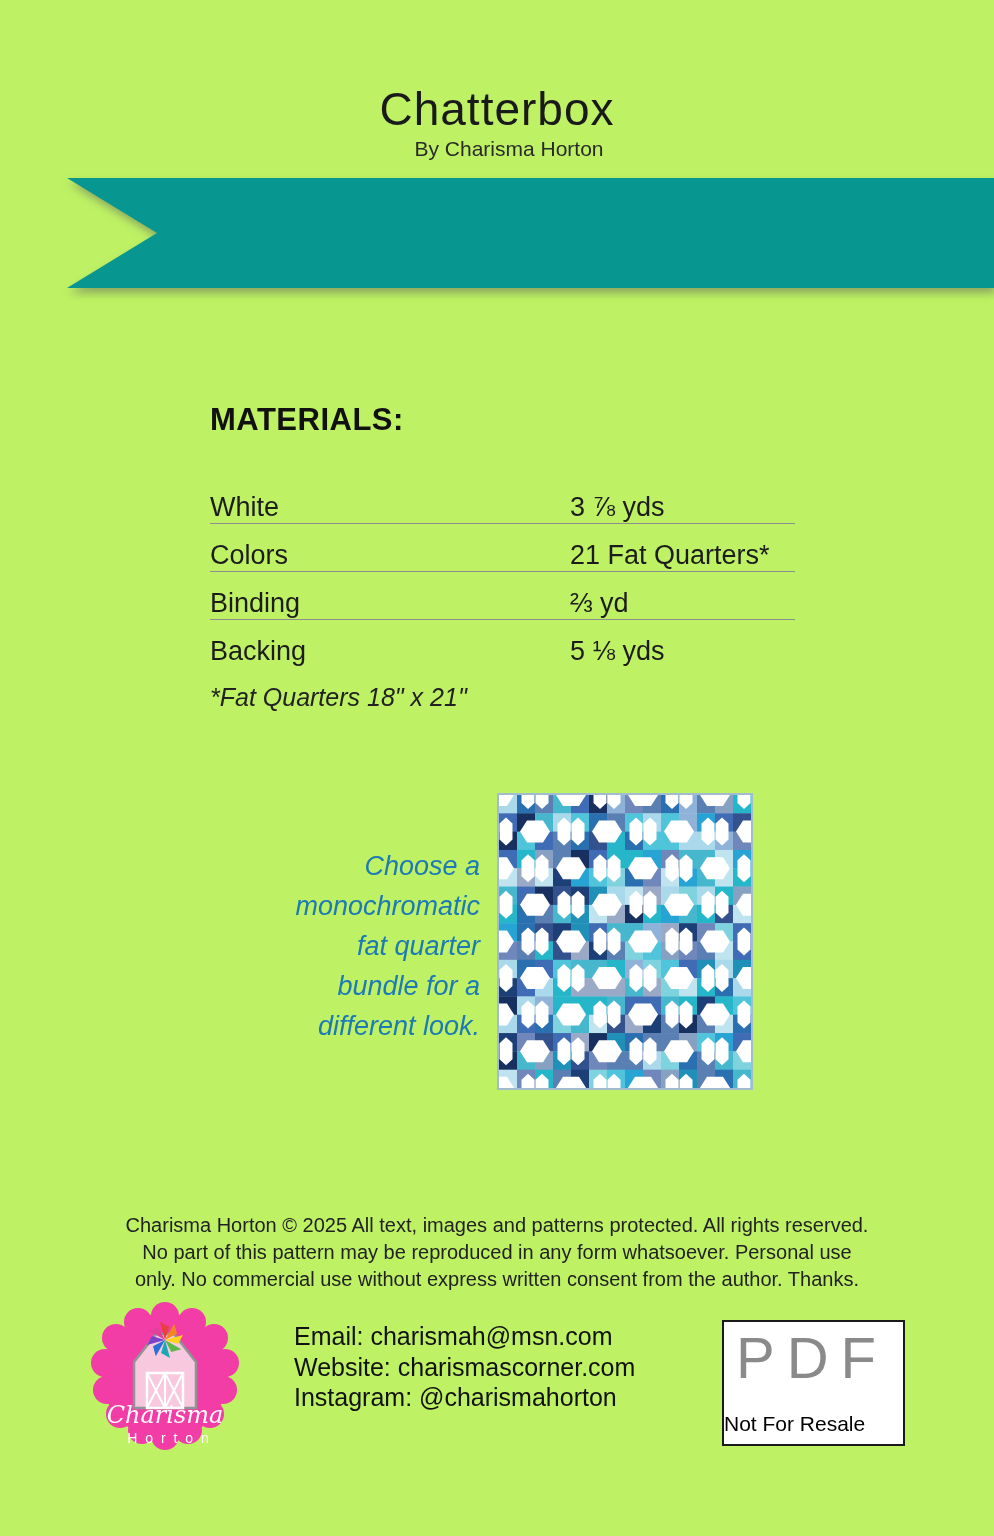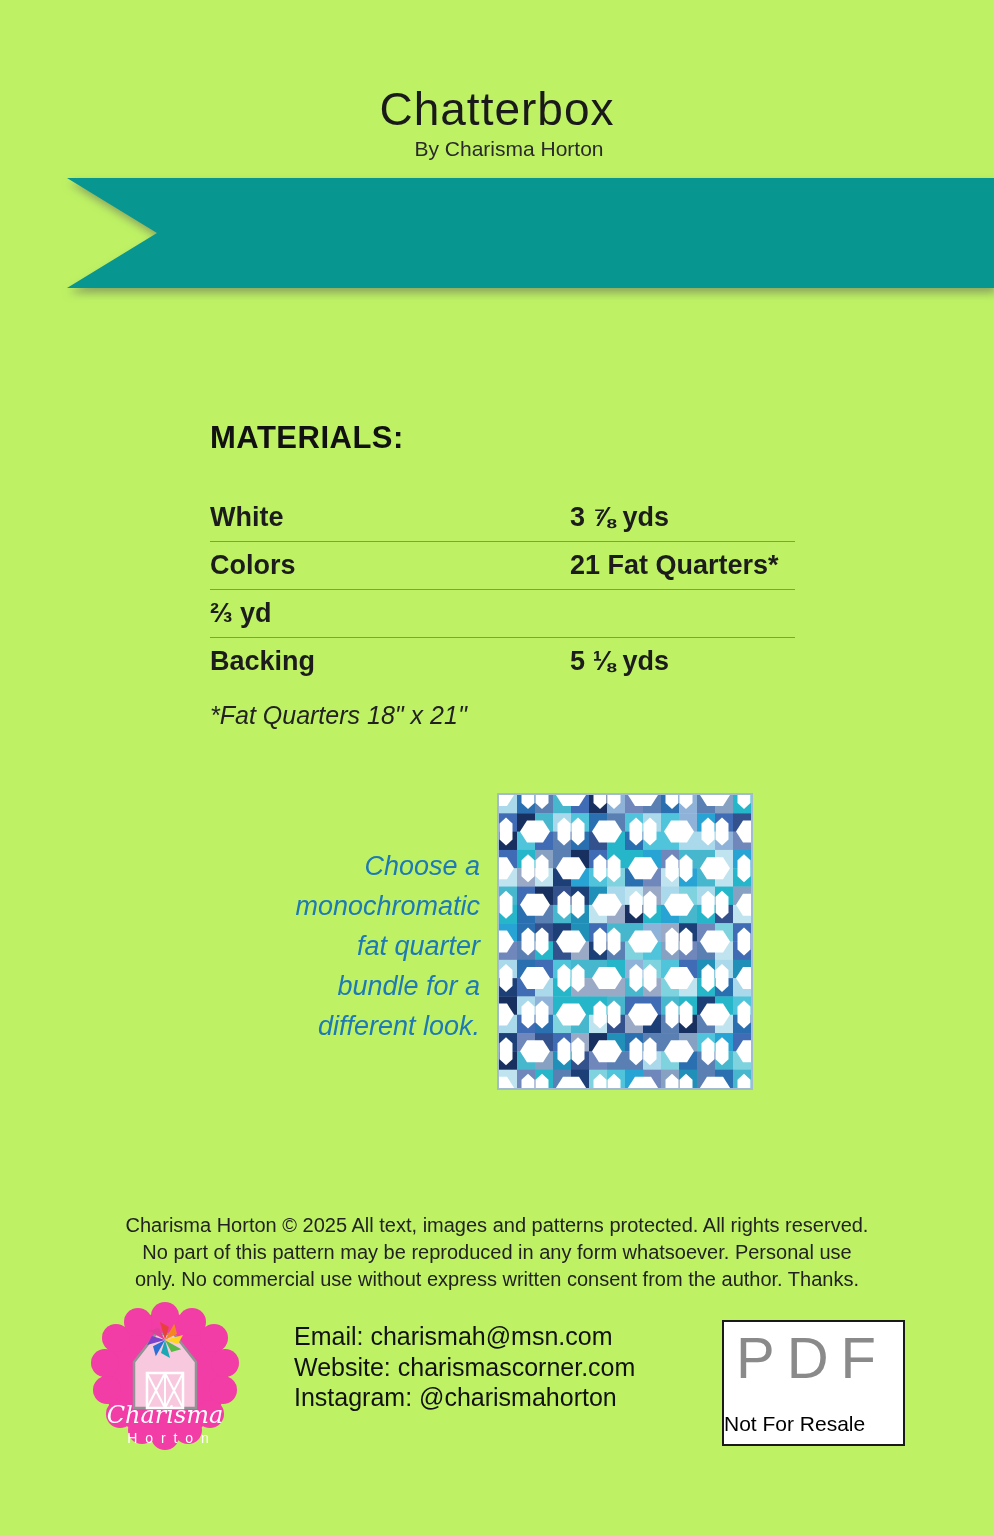--- a/index.html
+++ b/index.html
@@ -23,27 +23,27 @@
   .ribbon-wrap {
     position:absolute; top:178px; left:0; width:994px; height:110px;
     filter:drop-shadow(2px 5px 4px rgba(90,90,90,0.5));
   }
   .ribbon {
     width:100%; height:100%;
     clip-path:polygon(67px 0, 994px 0, 994px 110px, 67px 110px, 157px 55px);
   }
 
   
-  .materials { position:absolute; left:210px; top:420px; width:585px; }
+  .materials { position:absolute; left:210px; top:402px; width:585px; }
   .materials-heading {
     font-size:31px; font-weight:bold; letter-spacing:0.5px;
     color:#111; margin:0 0 38px 0;
   }
   .mat-row {
-    display:flex; align-items:center; height:47px; font-size:27px; color:#1c1c1c;font-weight:bold;
+    display:flex; align-items:flex-end; height:47px; font-size:27px; color:#1c1c1c;
   }
   .mat-row + .mat-row { border-top:1px solid #8d8d8d; }
   .mat-label { width:360px; }
   .mat-value { flex:1; }
   .mat-note {
     margin-top:16px; font-style:italic; font-size:25px; color:#222;
   }
 
   
   .caption {
@@ -101,20 +101,21 @@
     <div class="mat-table">
       <div class="mat-row">
         <div class="mat-label">White</div>
         <div class="mat-value">3 ⅞ yds</div>
       </div>
       <div class="mat-row">
         <div class="mat-label">Colors</div>
         <div class="mat-value">21 Fat Quarters*</div>
       </div>
       <div class="mat-row">
+        <div class="mat-label">Binding</div>
         <div class="mat-value">⅔ yd</div>
       </div>
       <div class="mat-row">
         <div class="mat-label">Backing</div>
         <div class="mat-value">5 ⅛ yds</div>
       </div>
     </div>
     <div class="mat-note">*Fat Quarters 18" x 21"</div>
   </div>
 

